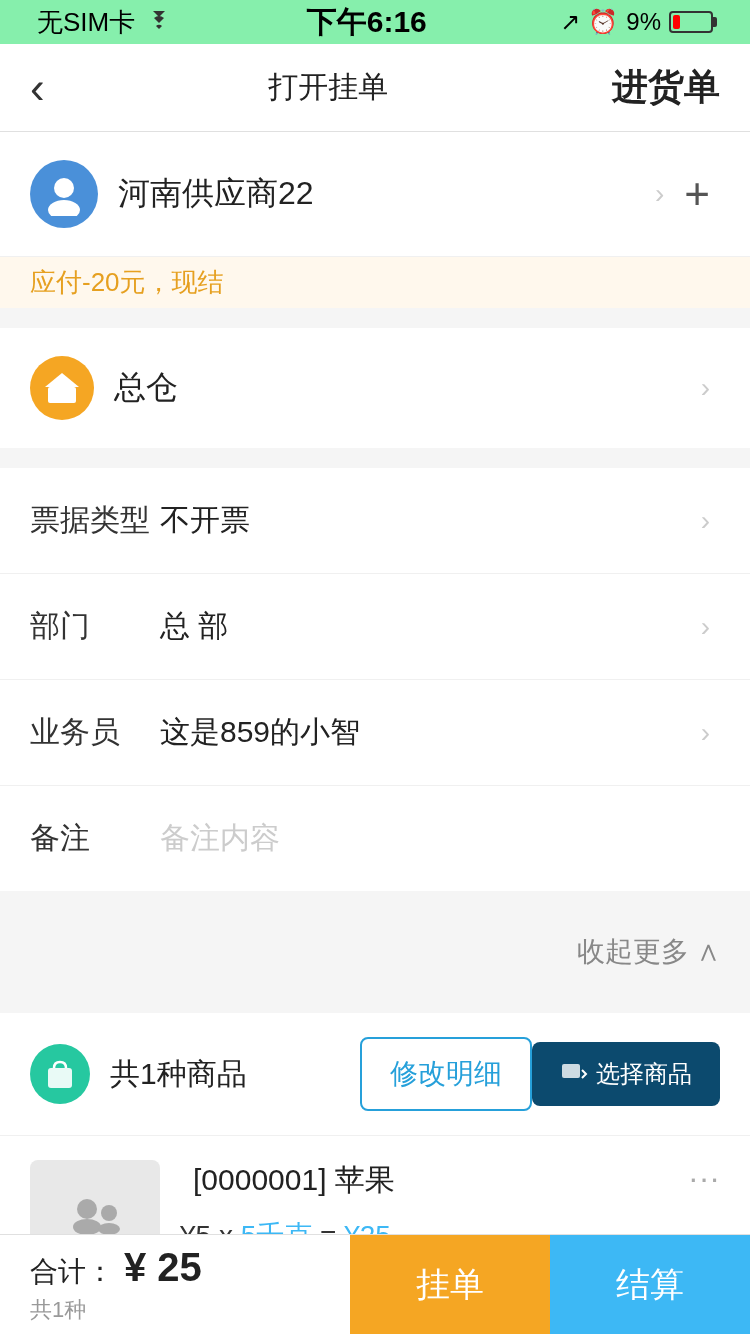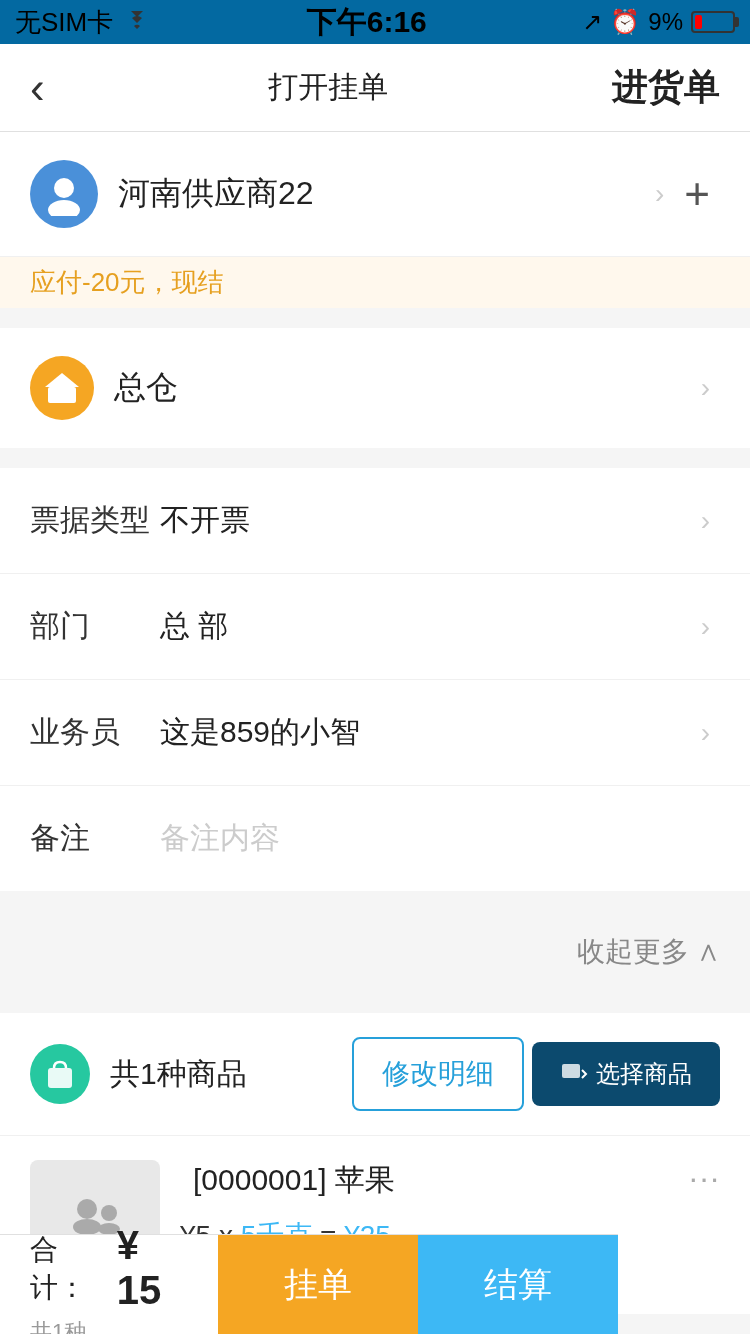--- a/index.html
+++ b/index.html
@@ -8,26 +8,26 @@
       font-family: -apple-system, 'PingFang SC', 'Helvetica Neue', sans-serif;
       background: #f5f5f5;
       width: 750px;
       min-height: 1334px;
       overflow-x: hidden;
       font-size: 32px;
     }
 
     
     .status-bar {
-      background: #0369a1;
+      background: #86efac;
       height: 44px;
       display: flex;
       align-items: center;
       justify-content: space-between;
-      padding: 0 15px;
+      padding: 0 37px;
       font-size: 28px;
       font-weight: 500;
     }
     .status-left {
       display: flex;
       align-items: center;
       gap: 10px;
       font-size: 26px;
     }
     .status-center {
@@ -220,21 +220,21 @@
       color: #222;
     }
     .btn-outline {
       border: 2px solid #26a0da;
       color: #26a0da;
       background: white;
       padding: 16px 28px;
       border-radius: 8px;
       font-size: 28px;
       cursor: pointer;
-      margin-right: 8px;
+      margin-right: 0;
     }
     .btn-primary {
       background: #0c4a6e;
       color: white;
       padding: 16px 28px;
       border-radius: 8px;
       font-size: 24px;
       cursor: pointer;
       display: flex;
       align-items: center;
@@ -281,21 +281,21 @@
       color: #aaa;
       font-size: 32px;
       cursor: pointer;
     }
 
     
     .footer {
       position: fixed;
       bottom: 0;
       left: 0;
-      width: 618px;
+      width: 750px;
       height: 100px;
       display: flex;
       background: white;
       border-top: 1px solid #e0e0e0;
     }
     .footer-total {
       flex: 1;
       display: flex;
       flex-direction: column;
       justify-content: center;
@@ -463,19 +463,19 @@
       </div>
     </div>
     <div class="product-more">···</div>
   </div>
 </div>
 
 <div class="footer">
   <div class="footer-total">
     <div class="footer-total-line">
       <span>合计：</span>
-      <span class="footer-total-amount">¥ 15</span>
+      <span class="footer-total-amount">¥ 25</span>
     </div>
     <div class="footer-sub">共1种</div>
   </div>
   <div class="footer-btn-hang">挂单</div>
   <div class="footer-btn-checkout">结算</div>
 </div>
 
 </body></html>

